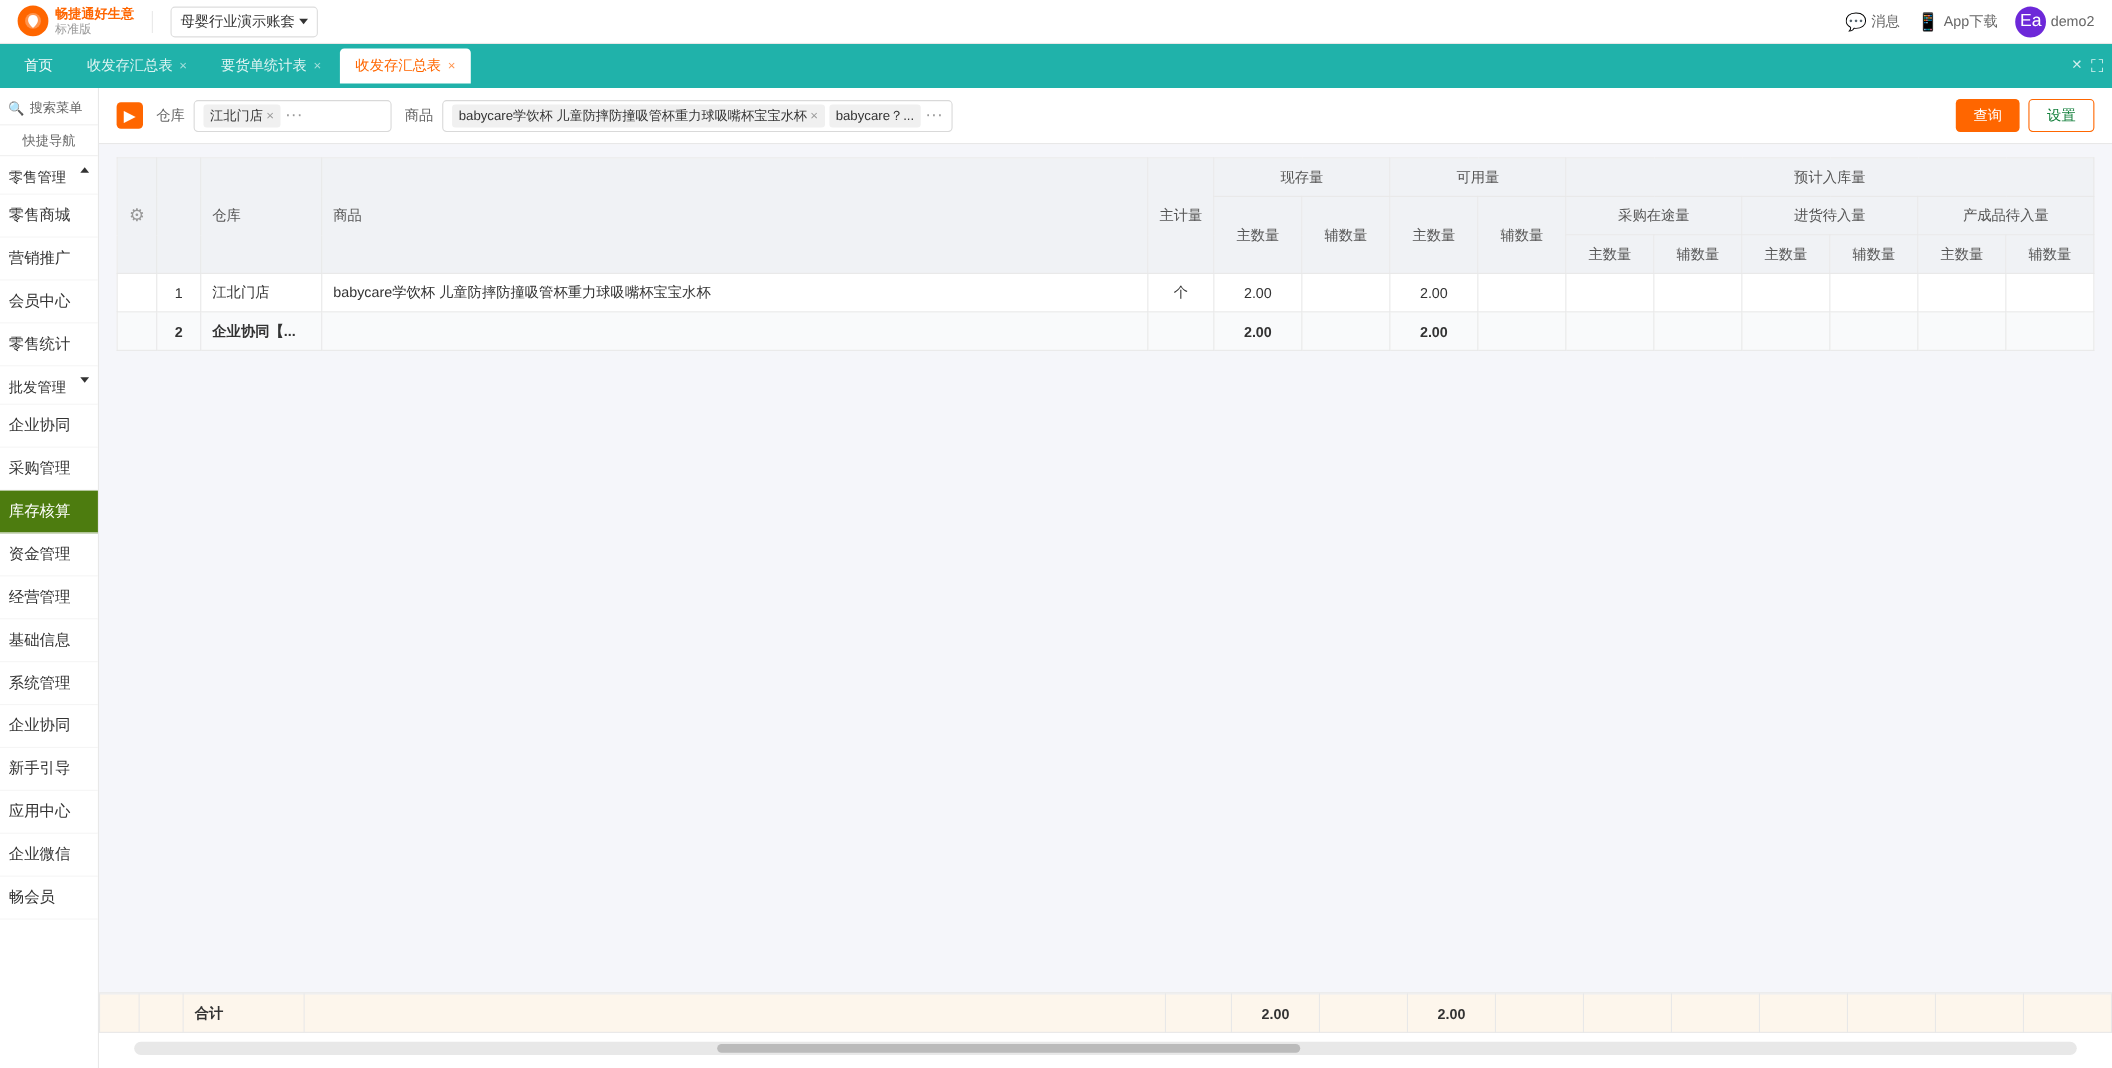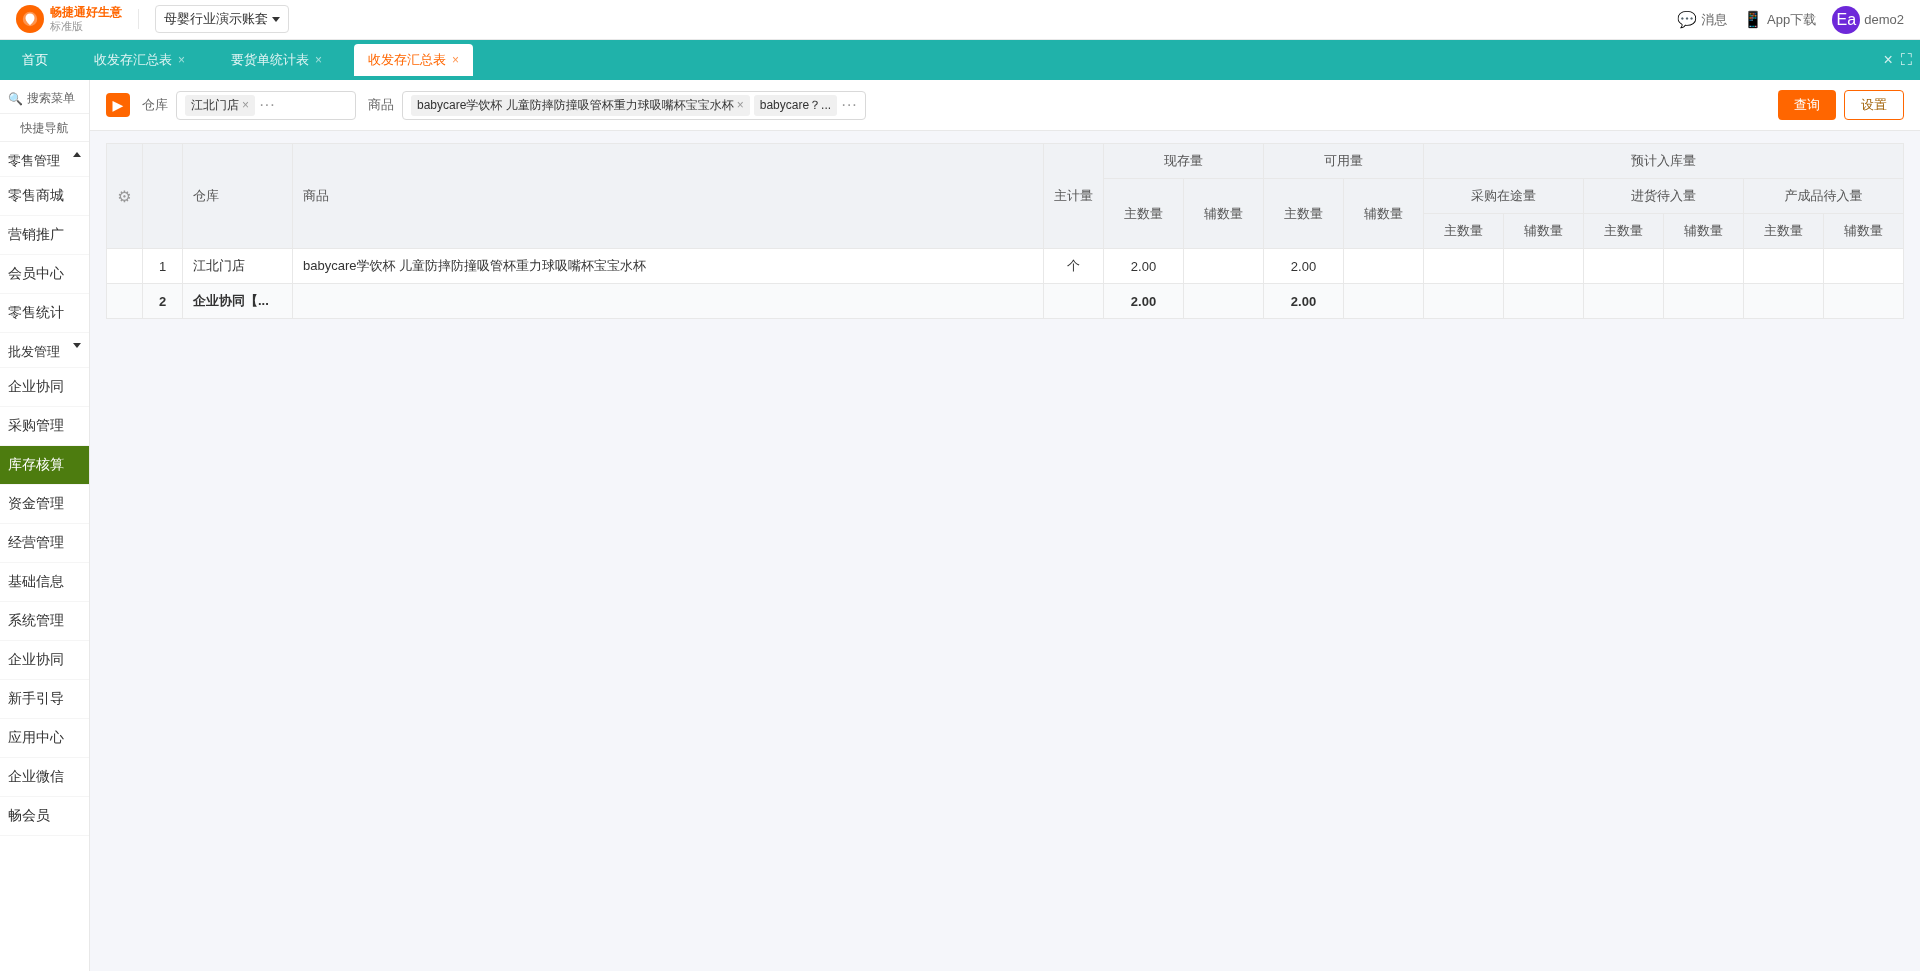--- a/index.html
+++ b/index.html
@@ -3,21 +3,20 @@
   <meta charset="utf-8">
   <style>
     * { box-sizing: border-box; margin: 0; padding: 0; }
     body { font-family: 'Microsoft YaHei', Arial, sans-serif; font-size: 13px; background: #f0f2f5; color: #333; display: flex; flex-direction: column; height: 971px; overflow: hidden; }
 
     
     .top-bar {
       background: #fff;
       height: 40px;
       display: flex;
-      align-items: center;
       padding: 0 16px;
       border-bottom: 1px solid #e8e8e8;
       justify-content: space-between;
       flex-shrink: 0;
     }
     .top-bar-left { display: flex; align-items: center; gap: 8px; }
     .logo-area { display: flex; align-items: center; gap: 6px; }
     .logo-icon { width: 28px; height: 28px; background: #ff6600; border-radius: 50%; display: flex; align-items: center; justify-content: center; }
     .logo-icon svg { width: 18px; height: 18px; fill: white; }
     .logo-text { font-size: 12px; color: #ff6600; font-weight: bold; line-height: 1.2; }
@@ -33,21 +32,21 @@
     .avatar { width: 28px; height: 28px; border-radius: 50%; background: #6d28d9; display: flex; align-items: center; justify-content: center; color: white; font-size: 16px; }
 
     
     .nav-tabs {
       background: #20b2aa;
       height: 40px;
       display: flex;
       align-items: center;
       padding: 0 8px;
       flex-shrink: 0;
-      gap: 18px;
+      gap: 3px;
     }
     .nav-tab {
       height: 32px;
       padding: 0 14px;
       display: flex;
       align-items: center;
       gap: 6px;
       font-size: 13px;
       color: rgba(255,255,255,0.85);
       cursor: pointer;
@@ -155,21 +154,21 @@
       min-width: 180px; background: #fff;
     }
     .filter-tag {
       background: #f0f0f0; border-radius: 3px; padding: 2px 6px;
       font-size: 12px; color: #333; display: flex; align-items: center; gap: 3px;
     }
     .filter-tag .x { color: #999; cursor: pointer; }
     .filter-dots { color: #999; font-size: 16px; cursor: pointer; }
     .filter-actions { margin-left: auto; display: flex; gap: 8px; }
     .btn-query { background: #ff6600; color: white; border: none; padding: 5px 16px; border-radius: 4px; cursor: pointer; font-size: 13px; }
-    .btn-settings { background: #fff; color: #a16207; border: 1px solid #ff6600; padding: 5px 16px; border-radius: 4px; cursor: pointer; font-size: 13px; }
+    .btn-settings { background: #fff; color: #15803d; border: 1px solid #ff6600; padding: 5px 16px; border-radius: 4px; cursor: pointer; font-size: 13px; }
 
     
     .table-wrapper { flex: 1; overflow: auto; padding: 12px 16px 0; }
     .data-table { width: 100%; border-collapse: collapse; background: #fff; border: 1px solid #e8e8e8; font-size: 13px; }
     .data-table th {
       background: #f0f2f5; padding: 8px 10px; text-align: center;
       border: 1px solid #e8e8e8; font-weight: 500; color: #555; white-space: nowrap;
     }
     .data-table td { padding: 8px 10px; border: 1px solid #e8e8e8; text-align: center; color: #333; }
     .col-settings { width: 36px; }
@@ -425,15 +424,44 @@
             <td></td>
             <td></td>
             <td></td>
             <td></td>
             <td></td>
           </tr>
         </tbody>
       </table>
     </div>
 
+    <div style="background:#fff; border-top: 1px solid #e8e8e8; flex-shrink:0;">
+      <table class="data-table" style="border-top:none;">
+        <tbody>
+          <tr class="row-total">
+            <td style="width:36px;"></td>
+            <td style="width:40px;"></td>
+            <td class="col-warehouse" style="font-weight:600;background:#fdf6ec;">合计</td>
+            <td class="col-goods" style="background:#fdf6ec;"></td>
+            <td style="width:60px;background:#fdf6ec;"></td>
+            <td style="width:80px;font-weight:600;background:#fdf6ec;">2.00</td>
+            <td style="width:80px;background:#fdf6ec;"></td>
+            <td style="width:80px;font-weight:600;background:#fdf6ec;">2.00</td>
+            <td style="width:80px;background:#fdf6ec;"></td>
+            <td style="width:80px;background:#fdf6ec;"></td>
+            <td style="width:80px;background:#fdf6ec;"></td>
+            <td style="width:80px;background:#fdf6ec;"></td>
+            <td style="width:80px;background:#fdf6ec;"></td>
+            <td style="width:80px;background:#fdf6ec;"></td>
+            <td style="width:80px;background:#fdf6ec;"></td>
+          </tr>
+        </tbody>
+      </table>
+
+      <div style="padding: 4px 16px 8px;">
+        <div class="table-scroll-bar">
+          <div class="table-scroll-thumb"></div>
+        </div>
+      </div>
+    </div>
 
   </div>
 </div>
 
 </body></html>

